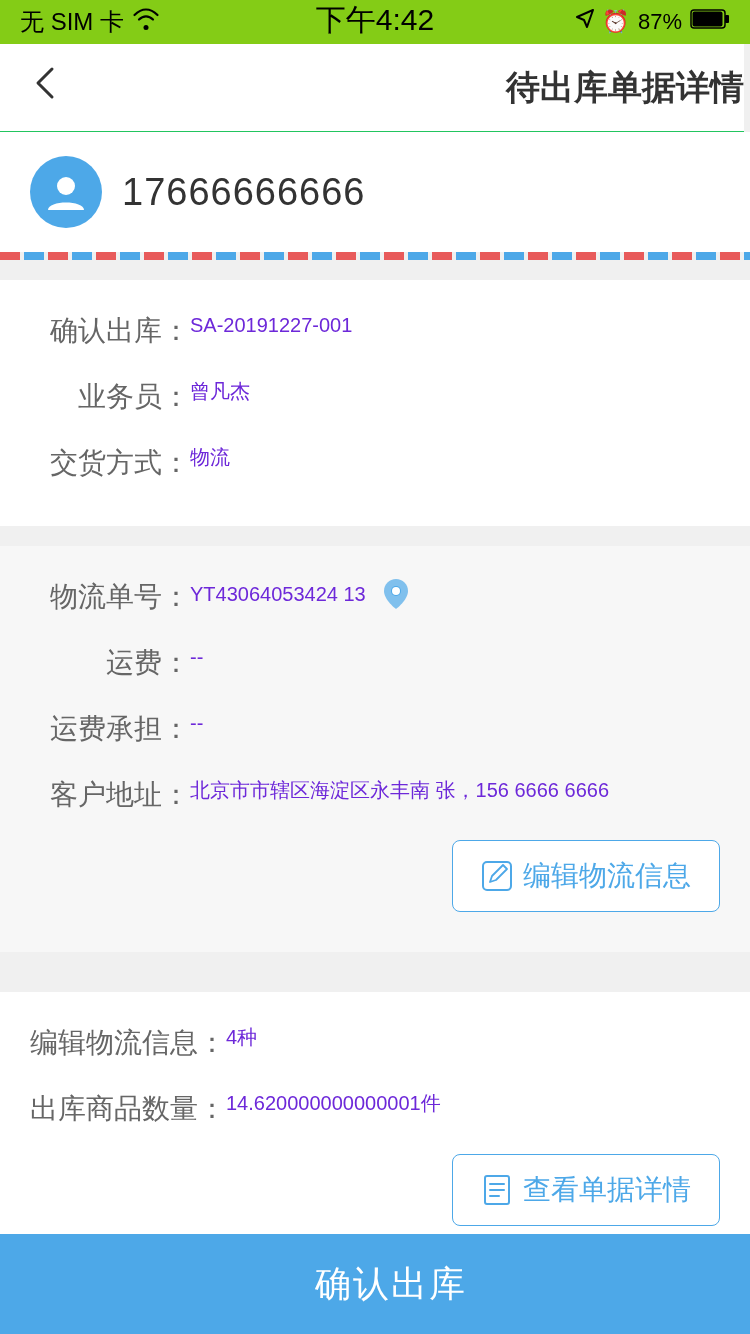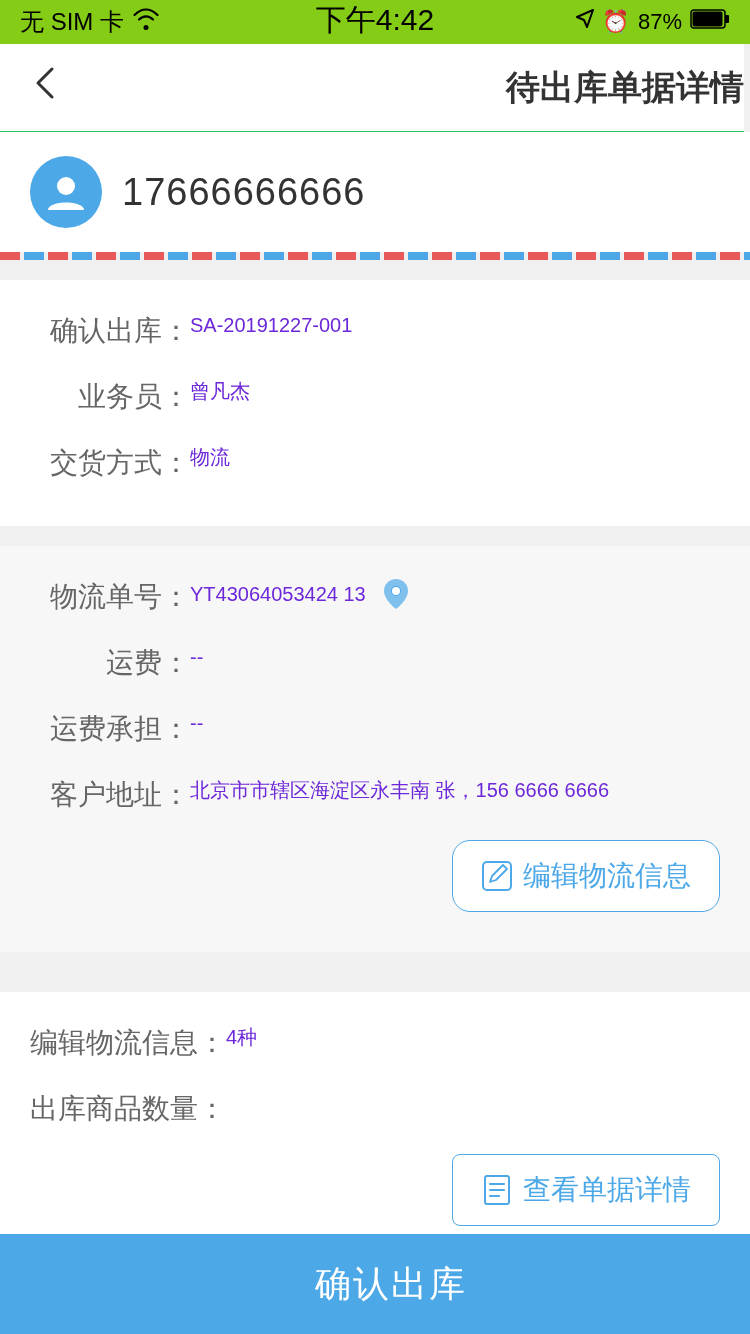--- a/index.html
+++ b/index.html
@@ -173,21 +173,21 @@
     .button-row {
       display: flex;
       justify-content: flex-end;
       padding: 0 0 10px 0;
     }
     .edit-btn {
       display: flex;
       align-items: center;
       gap: 10px;
       border: 1.5px solid #4da8e8;
-      border-radius: 18px;
+      border-radius: 8px;
       padding: 16px 28px;
       color: #4da8e8;
       font-size: 28px;
       background: #fff;
       cursor: pointer;
     }
     .edit-btn svg {
       width: 32px;
       height: 32px;
     }
@@ -349,20 +349,21 @@
 
   <div class="section-divider"></div>
 
   <div class="section-card">
     <div class="info-row">
       <span class="info-label">编辑物流信息：</span>
       <span class="info-value">4种</span>
     </div>
     <div class="info-row">
       <span class="info-label">出库商品数量：</span>
+      <span class="info-value">14.620000000000001件</span>
     </div>
 
     <div class="button-row">
       <button class="view-btn">
         <svg width="32" height="32" viewBox="0 0 32 32" fill="none">
           <rect x="4" y="2" width="24" height="28" rx="2" stroke="#4da8e8" stroke-width="2" fill="none"></rect>
           <line x1="9" y1="10" x2="23" y2="10" stroke="#4da8e8" stroke-width="2" stroke-linecap="round"></line>
           <line x1="9" y1="16" x2="23" y2="16" stroke="#4da8e8" stroke-width="2" stroke-linecap="round"></line>
           <line x1="9" y1="22" x2="18" y2="22" stroke="#4da8e8" stroke-width="2" stroke-linecap="round"></line>
         </svg>

